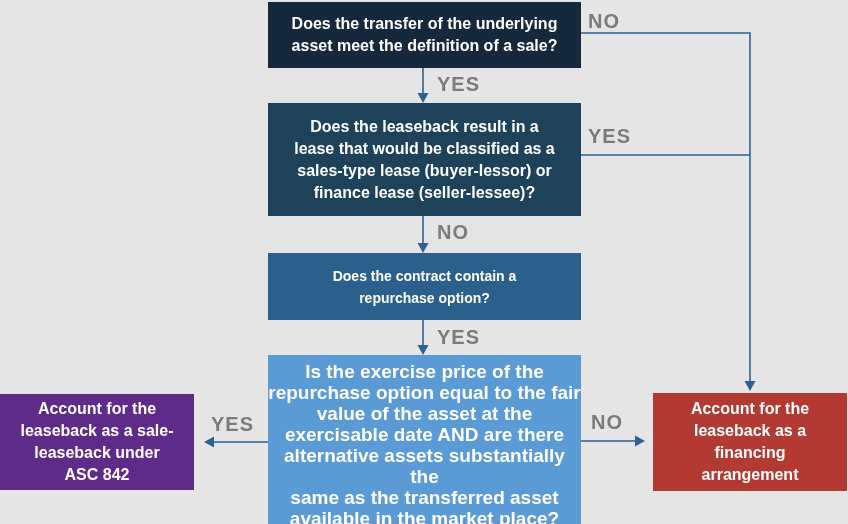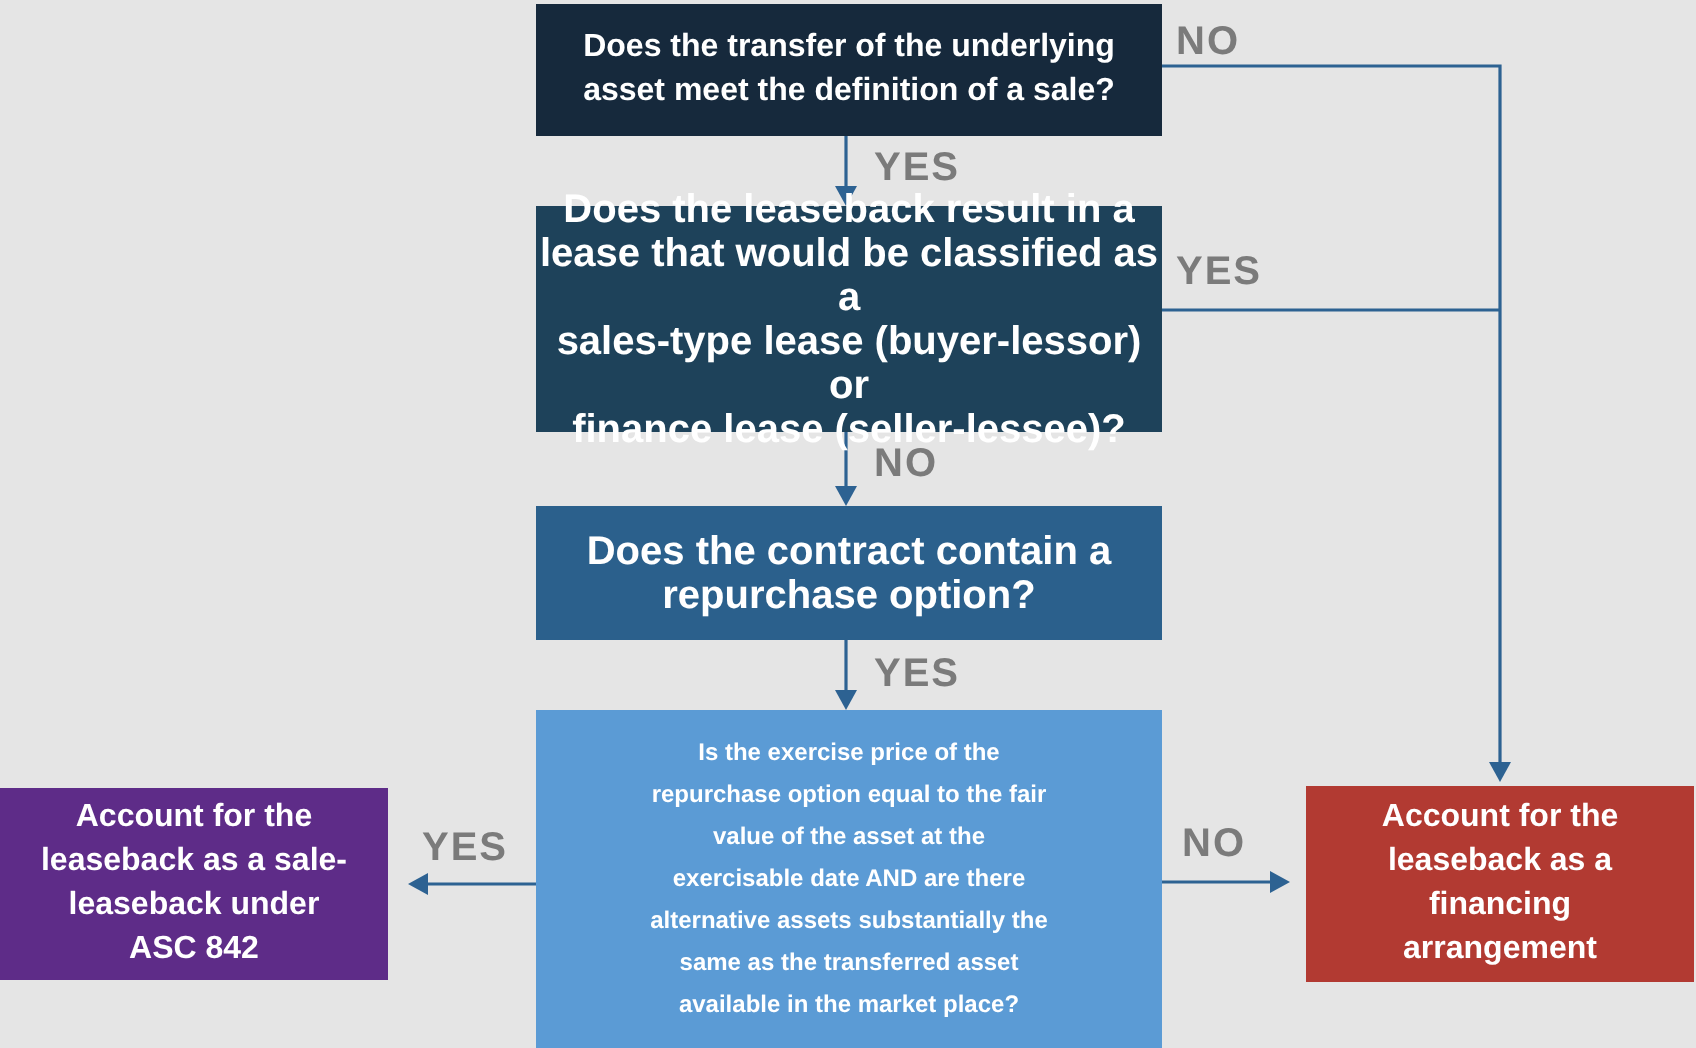--- a/index.html
+++ b/index.html
@@ -17,23 +17,23 @@
     align-items: center;
     justify-content: center;
     text-align: center;
     color: #ffffff;
     font-weight: bold;
     box-sizing: border-box;
   }
   .node-text { white-space: pre-line; }
   
   #q1 { left: 268px; top: 2px;   width: 313px; height: 66px;  background: #16293c; font-size: 16px; line-height: 22px; }
-  #q2 { left: 268px; top: 103px; width: 313px; height: 113px; background: #1e425a; font-size: 20px; line-height: 22px; }
-  #q3 { left: 268px; top: 253px; width: 313px; height: 67px;  background: #2b608c; font-size: 20px; line-height: 22px; }
-  #q4 { left: 268px; top: 355px; width: 313px; height: 169px; background: #5b9bd5; font-size: 12px; line-height: 21px; align-items: flex-start; padding-top: 11px; }
+  #q2 { left: 268px; top: 103px; width: 313px; height: 113px; background: #1e425a; font-size: 16px; line-height: 22px; }
+  #q3 { left: 268px; top: 253px; width: 313px; height: 67px;  background: #2b608c; font-size: 14px; line-height: 22px; }
+  #q4 { left: 268px; top: 355px; width: 313px; height: 169px; background: #5b9bd5; font-size: 19px; line-height: 21px; align-items: center; padding-top: 11px; }
   
   #outcome-sale      { left: 0px;   top: 394px; width: 194px; height: 96px; background: #5e2c88; font-size: 16px; line-height: 22px; }
   #outcome-financing { left: 653px; top: 393px; width: 194px; height: 98px; background: #b23a32; font-size: 16px; line-height: 22px; }
   
   .edge-label {
     position: absolute;
     color: #7b7b7b;
     font-size: 20px;
     font-weight: bold;
     letter-spacing: 1px;

